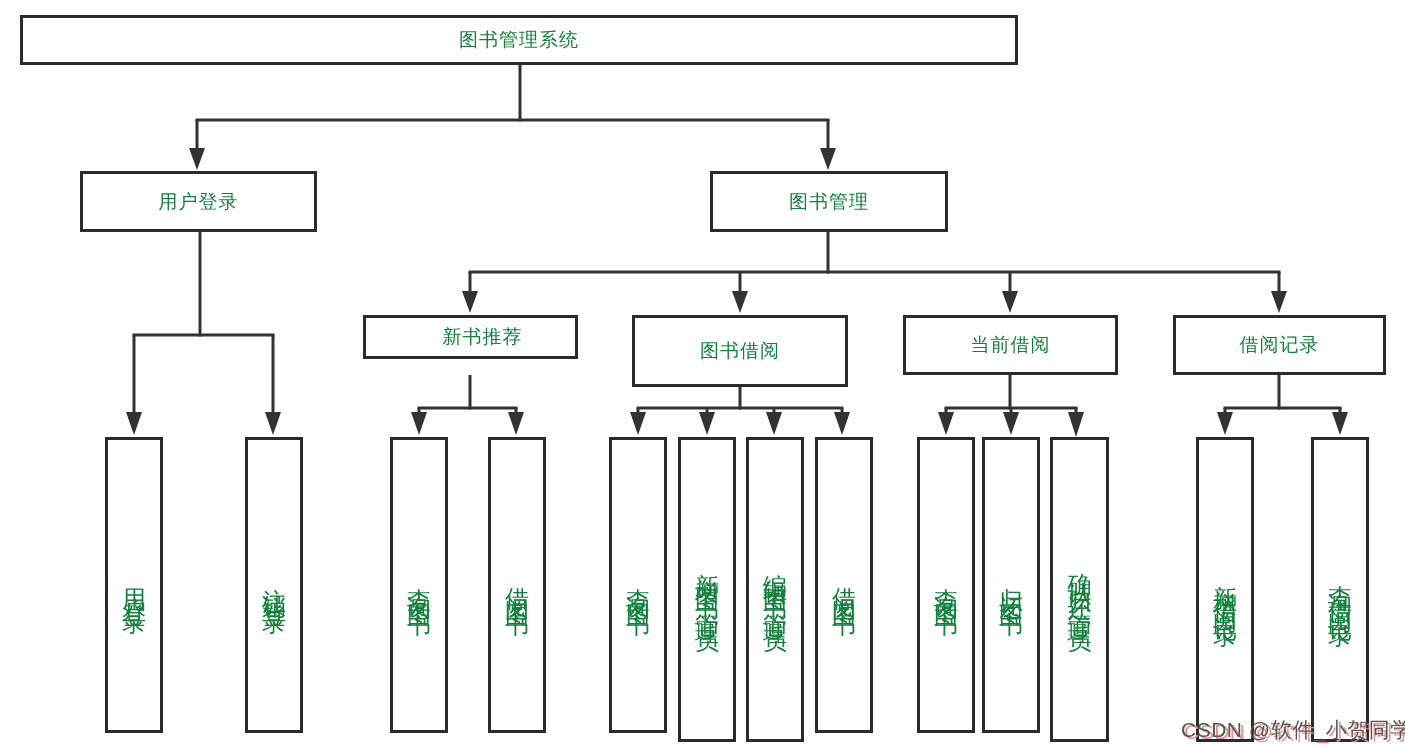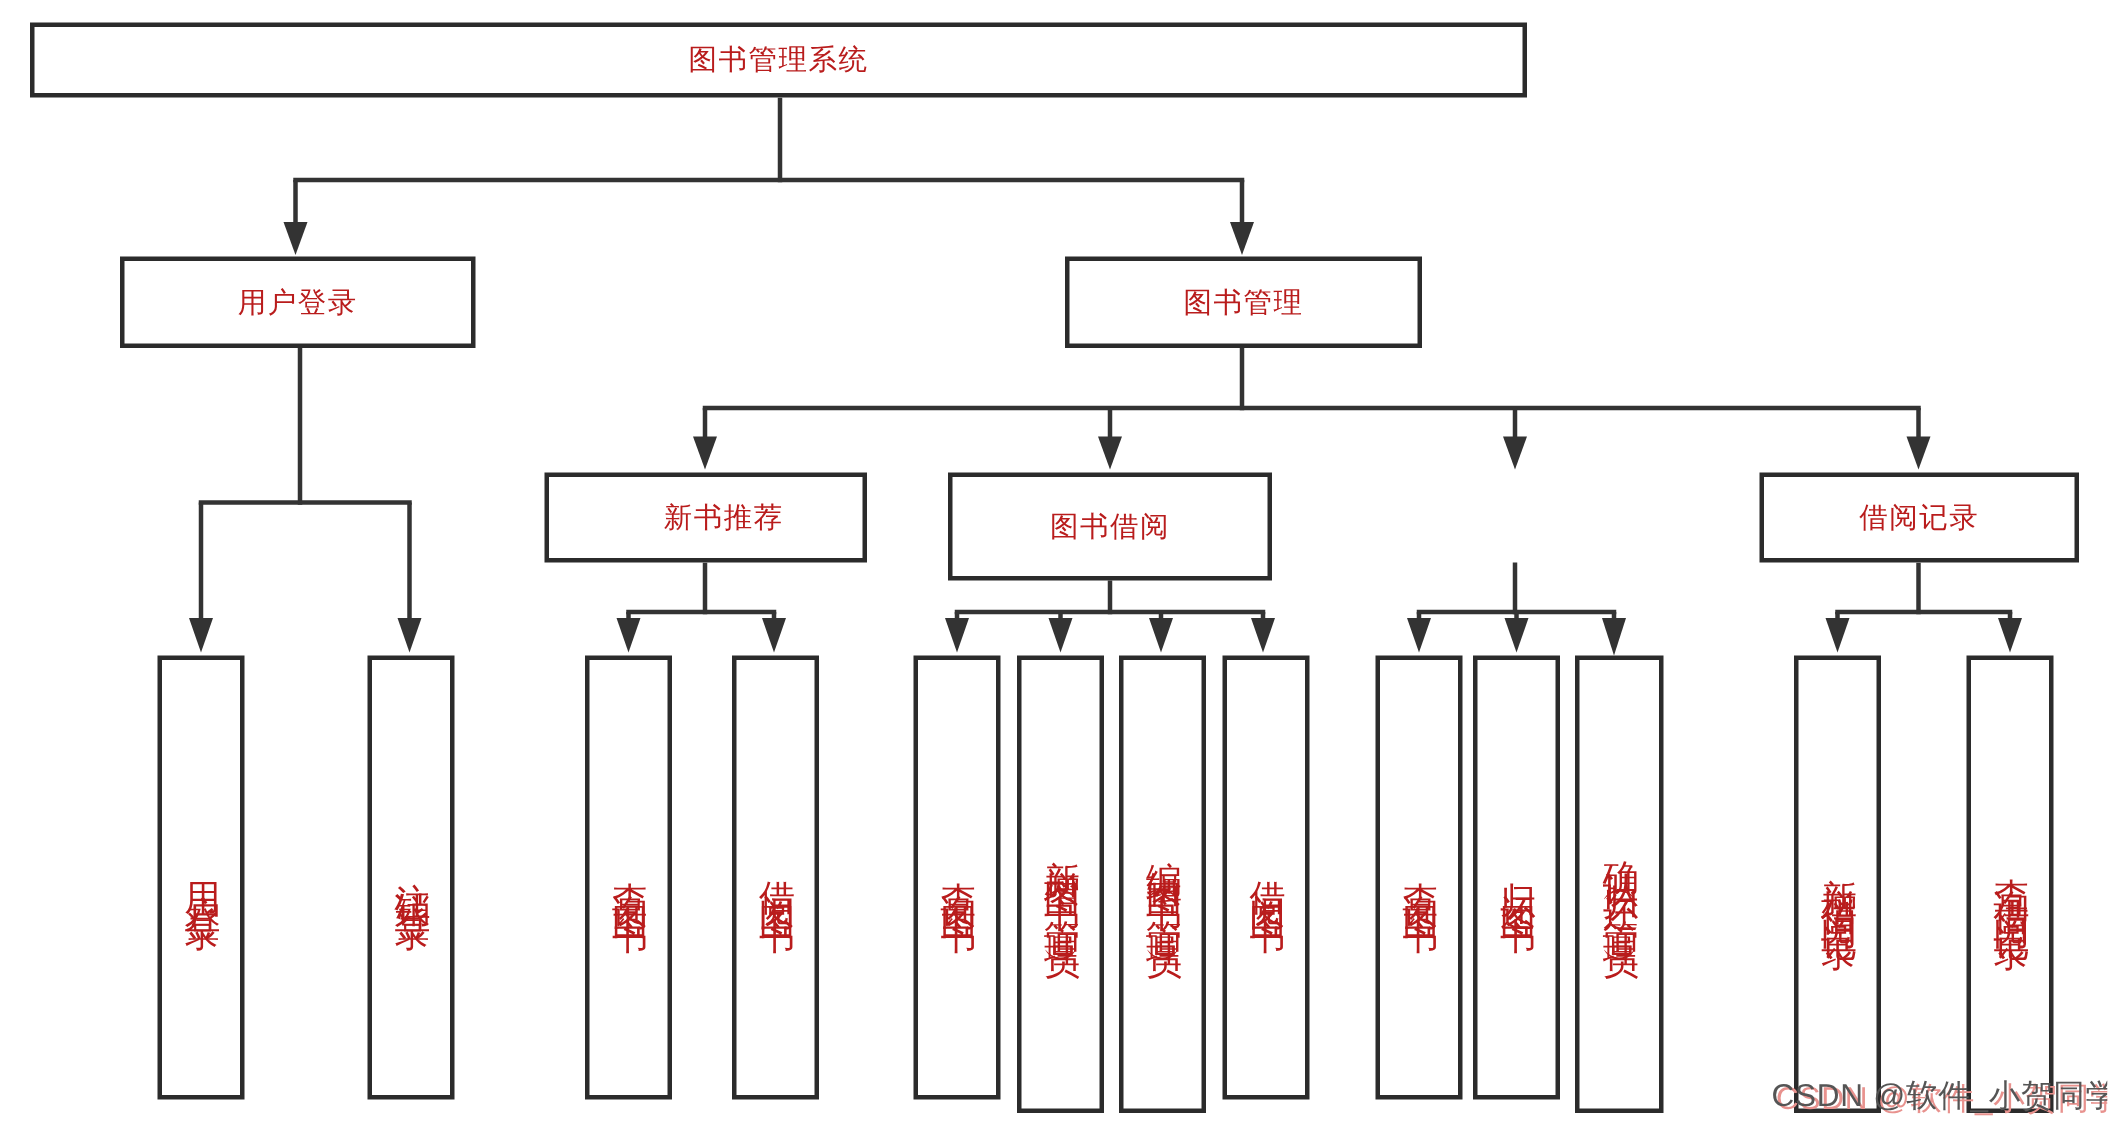--- a/index.html
+++ b/index.html
@@ -6,21 +6,21 @@
   .stage {
     position:relative; width:1405px; height:747px; background:#ffffff;
     font-family:"Liberation Sans","DejaVu Sans",sans-serif; overflow:hidden;
   }
   .wires { position:absolute; left:0; top:0; width:1405px; height:747px; }
   .wires line { stroke:#333333; stroke-width:3; }
   .wires polygon { fill:#333333; stroke:none; }
   .box {
     position:absolute; box-sizing:border-box; border:3px solid #2b2b2b;
     background:#ffffff; display:flex; align-items:center; justify-content:center;
-    color:#b91c1c;
+    color:#15803d;
   }
   .h { font-size:19px; letter-spacing:1px; white-space:nowrap; }
   .v {
     writing-mode:vertical-rl; text-orientation:mixed;
     font-size:24px; letter-spacing:8px; line-height:1;
   }
   .watermark {
     position:absolute; left:1181px; top:716px; z-index:10;
     font-size:21px; letter-spacing:0.5px; white-space:nowrap;
     color:#555555; text-shadow:3px 2px 0 #e8928e;
@@ -105,22 +105,23 @@
       <line x1="1340" y1="408" x2="1340" y2="414"></line>
       <polygon points="1332,412 1348,412 1340,435"></polygon>
     </g>
   </svg>
 
   <div class="box h" style="left:20px; top:15px; width:998px; height:50px;">图书管理系统</div>
 
   <div class="box h" style="left:80px; top:171px; width:237px; height:61px;">用户登录</div>
   <div class="box h" style="left:710px; top:171px; width:238px; height:61px;">图书管理</div>
 
-  <div class="box h" style="left:363px; top:315px; width:215px; height:60px;padding-left:24px;">新书推荐</div>
+  <div class="box h" style="left:363px; top:315px; width:215px; height:44px;padding-left:24px;">新书推荐</div>
   <div class="box h" style="left:632px; top:315px; width:216px; height:72px;">图书借阅</div>
+  <div class="box h" style="left:903px; top:315px; width:215px; height:60px;">当前借阅</div>
   <div class="box h" style="left:1173px; top:315px; width:213px; height:60px;">借阅记录</div>
 
   <div class="box v" style="left:105px; top:437px; width:58px; height:296px;">用户登录</div>
   <div class="box v" style="left:245px; top:437px; width:58px; height:296px;">注销登录</div>
 
   <div class="box v" style="left:390px; top:437px; width:58px; height:296px;">查询图书</div>
   <div class="box v" style="left:488px; top:437px; width:58px; height:296px;">借阅图书</div>
 
   <div class="box v" style="left:609px; top:437px; width:58px; height:296px;">查询图书</div>
   <div class="box v" style="left:678px; top:437px; width:58px; height:305px;">新增图书（管理员）</div>

